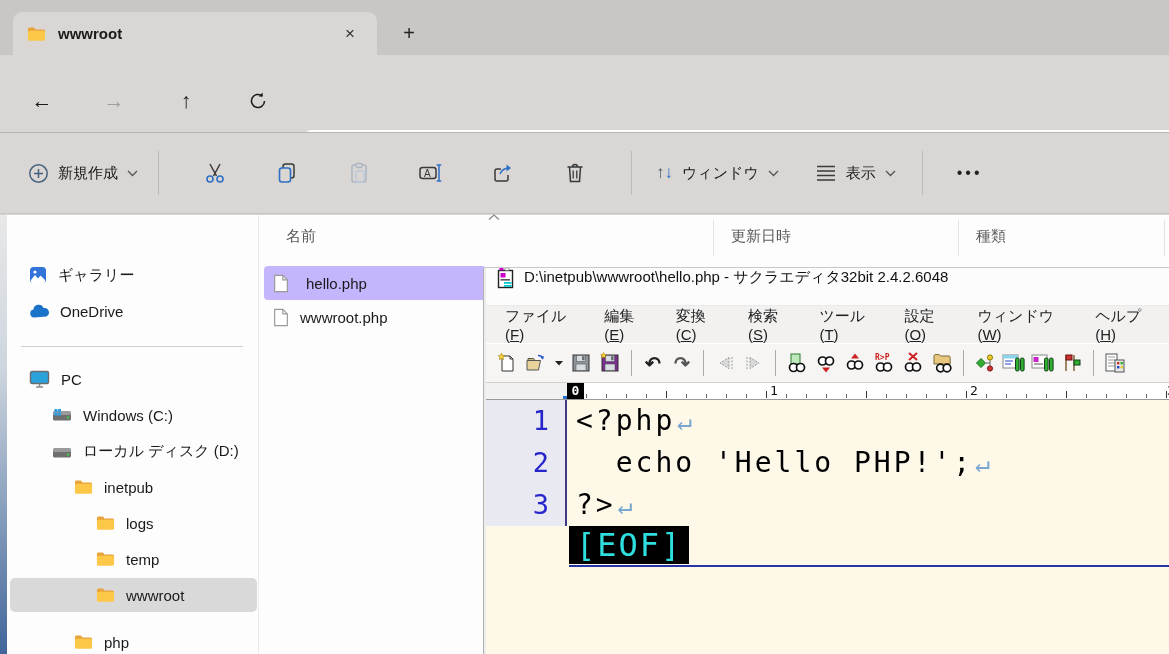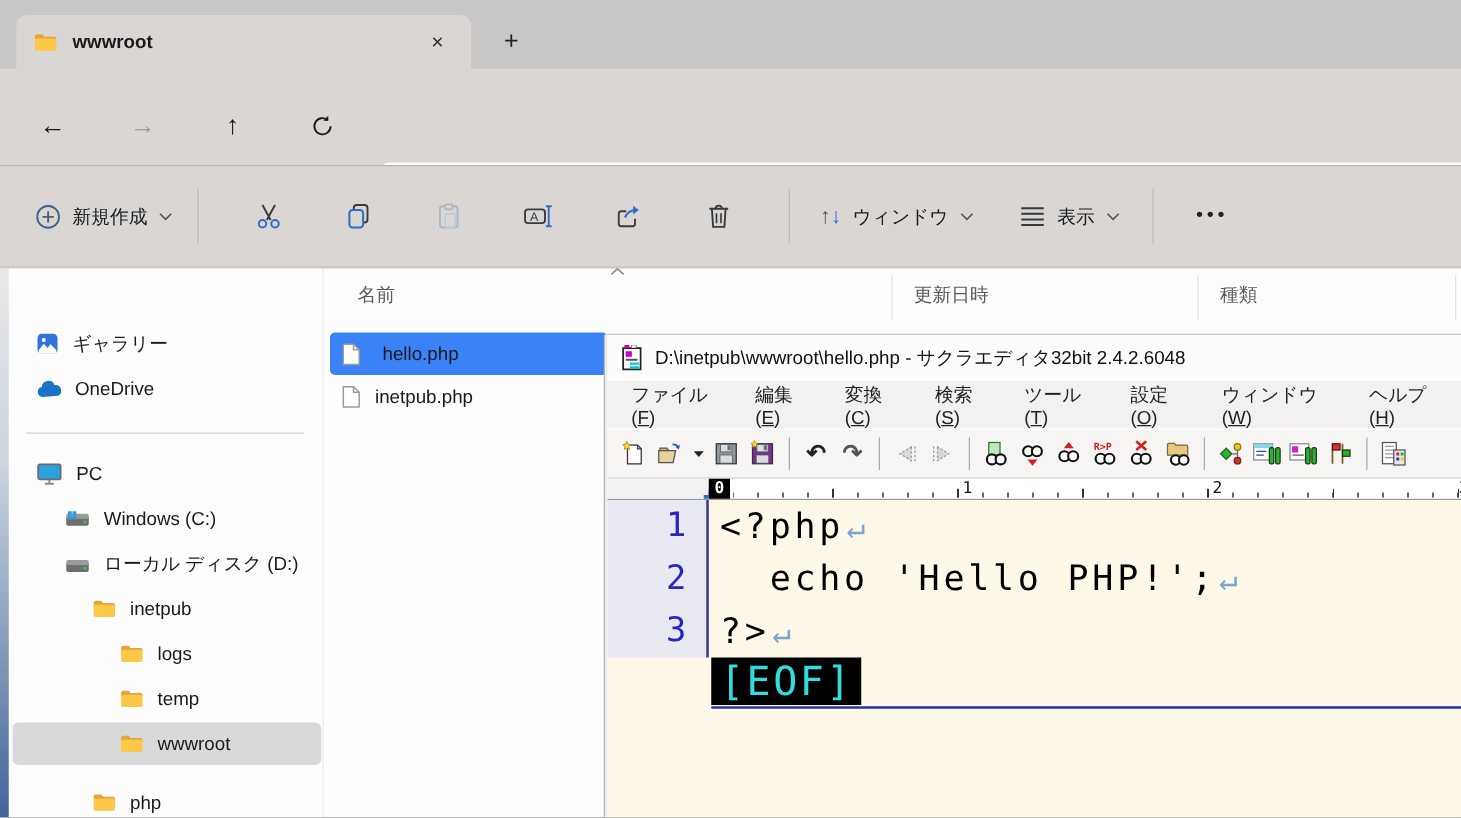--- a/index.html
+++ b/index.html
@@ -39,25 +39,25 @@
          gap:11px;font-size:15px;border-radius:5px;}
   .sitem.sel{background:#d9d9d9;}
   .sdivider{position:absolute;left:14px;top:131px;width:222px;height:1px;background:#d0d0d0;}
   .filepane{position:absolute;left:258px;top:0;right:0;height:439px;border-left:1px solid #ebebeb;}
   .fhead{position:absolute;left:0;top:0;right:0;height:46px;}
   .fh{position:absolute;top:12px;font-size:15px;color:#5a5a5a;}
   .fhsep{position:absolute;top:5px;width:1px;height:36px;background:#e3e3e3;}
   .sortcaret{position:absolute;left:228px;top:-2px;}
   .frow{position:absolute;left:5px;width:222px;height:34px;display:flex;align-items:center;gap:11px;
         font-size:15px;border-radius:4px;padding-left:9px;}
-  .frow.sel{background:#3b82f6;gap:17px;}
+  .frow.sel{background:#c4b5fd;gap:17px;}
   
   .editor{position:absolute;left:484px;top:268px;width:685px;height:386px;background:#fdf8e8;
           border-left:2px solid #ececec;box-shadow:-1px 0 0 #b2b2b2,0 -1px 0 #c9c9c9;z-index:10;}
-  .etitle{height:38px;background:#fcfcfc;display:flex;align-items:center;gap:9px;padding-left:10px;
+  .etitle{height:38px;background:#fcfcfc;display:flex;gap:9px;padding-left:10px;
           font-size:15px;color:#111;border-bottom:1px solid #e9e9e9;}
   .emenu{height:37px;background:#f2f1f0;display:flex;align-items:center;padding-left:6px;
          font-size:15px;color:#222;}
   .emenu .mi{padding:0 13px;}
   .etoolbar{height:40px;background:#f6f5f4;border-top:1px solid #fff;border-bottom:1px solid #cfcfcf;
             display:flex;align-items:center;padding-left:8px;gap:3px;}
   .ebtn{width:26px;height:26px;display:flex;align-items:center;justify-content:center;}
   .esep{width:1px;height:26px;background:#aaa;margin:0 5px;}
   .uglyph{font-size:19px;font-weight:700;color:#222;line-height:1;}
   .ruler{position:relative;height:17px;background:#fff;border-bottom:1px solid #9a9a9a;
@@ -317,21 +317,21 @@
             <path d="M1.5 1.5h9l5 5v13h-14z" fill="#fff" stroke="#9a9a9a" stroke-width="1.3"></path>
             <path d="M10.5 1.5v5h5" fill="none" stroke="#9a9a9a" stroke-width="1.3"></path>
           </svg>
         <span>hello.php</span>
       </div>
       <div class="frow" style="top:85px">
         <svg width="16" height="19" viewBox="0 0 17 21">
             <path d="M1.5 1.5h9l5 5v13h-14z" fill="#fff" stroke="#9a9a9a" stroke-width="1.3"></path>
             <path d="M10.5 1.5v5h5" fill="none" stroke="#9a9a9a" stroke-width="1.3"></path>
           </svg>
-        <span>inetpub.php</span>
+        <span>wwwroot.php</span>
       </div>
     </div>
   </div>
 
   <div class="editor">
     <div class="etitle">
       <svg width="19" height="21" viewBox="0 0 19 21">
           <rect x="2.5" y="2.5" width="14" height="17" fill="#fff" stroke="#222" stroke-width="1.4"></rect>
           <rect x="3.5" y="0" width="4" height="2.4" fill="#cc00cc"></rect>
           <rect x="9" y="0" width="4" height="2.4" fill="#fff" stroke="#555" stroke-width=".5"></rect>

